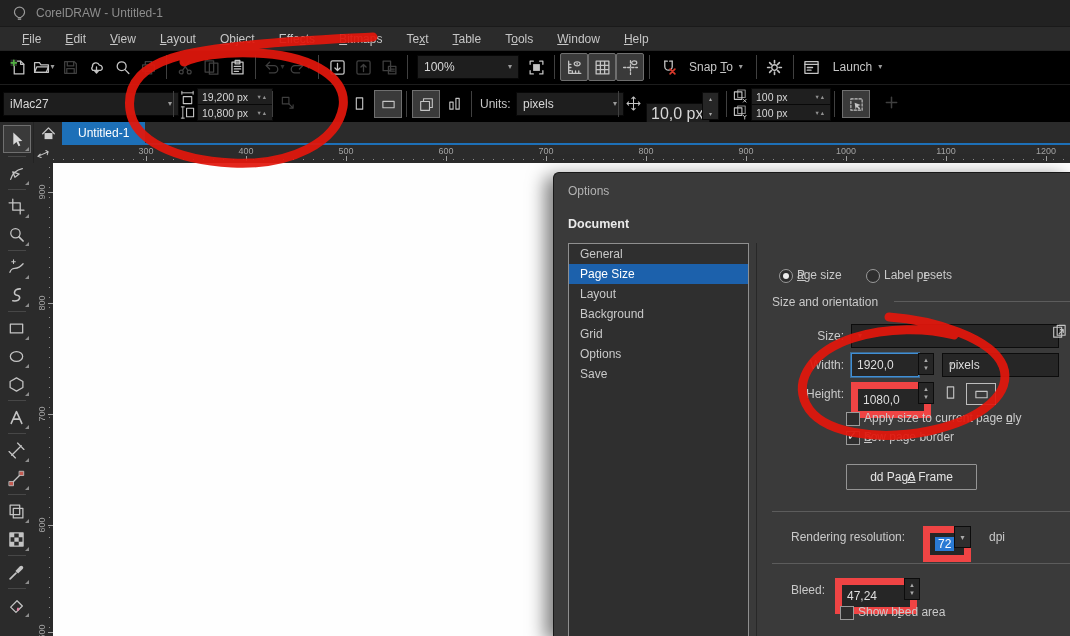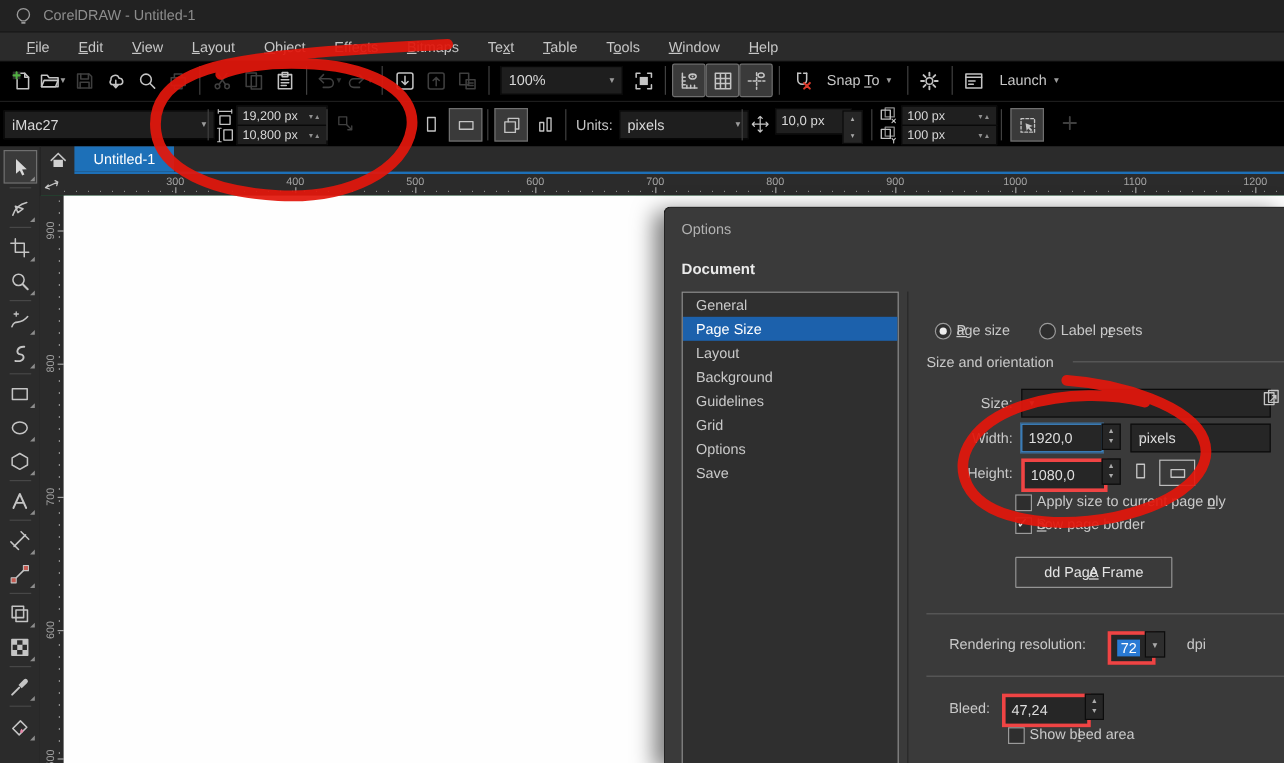--- a/index.html
+++ b/index.html
@@ -69,21 +69,21 @@
   .dialog *{position:absolute}
   .dtitle{left:14px;top:11px;color:#b2b2b2}
   .dheading{left:14px;top:44px;color:#eaeaea;font-weight:bold;font-size:12.5px}
   .navbox{left:14px;top:70px;width:179px;height:394px;background:#2f2f2f;border:1px solid #8f8f8f;overflow:hidden}
   .navitem{position:static;display:block;height:20px;line-height:20px;padding-left:11px;color:#c9c9c9}
   .navitem.sel{background:#1c61ac;color:#fff}
   .panediv{left:202px;top:70px;width:1px;height:394px;background:#282828}
   .dlabel{color:#c9c9c9;white-space:nowrap}
   .rlab{width:70px;text-align:right}
   .dline{height:1px;background:#5c5c5c}
-  .dfield{height:22px;background:#262626;border:3px solid #ef4444;color:#dedede;display:flex;
+  .dfield{height:22px;background:#262626;border:7px solid #ef4444;color:#dedede;display:flex;
           align-items:center;padding:0 5px}
   .dfield.focus{border:1px solid #3f8fd6;box-shadow:0 0 0 1px rgba(63,143,214,.55)}
   .dcombo{height:22px;background:#262626;border:1px solid #0c0c0c;color:#dedede;display:flex;
           align-items:center;justify-content:space-between;padding:0 6px}
   .spinv{width:16px;height:22px;background:#262626;border:1px solid #0c0c0c;display:flex;flex-direction:column;
          align-items:center;justify-content:space-between;font-size:6px;color:#aaa;padding:3px 0;box-sizing:border-box}
   .spinv span{position:static}
   .cb{width:12px;height:12px;border:1px solid #9a9a9a;background:#2e2e2e}
   .cb .mark{position:absolute;left:0px;top:-3px;color:#ececec;font-size:12px}
   .rad{width:12px;height:12px;border:1px solid #9a9a9a;border-radius:50%;background:#2e2e2e}
@@ -337,21 +337,21 @@
     <div class="psep" style="left:471px"></div>
     <span class="plab" style="left:480px;top:12px">Units:</span>
     <div class="combo" style="left:516px;top:7px;width:94px">
       <span>pixels</span>
       <span class="dda">▾</span>
     </div>
     <div class="psep" style="left:618px"></div>
     <span class="ic16" style="left:626px;top:11px"><svg class="svgic" viewBox="0 0 16 16">
           <path d="M8 1 V15 M1 8 H15 M6.2 2.8 L8 1 L9.8 2.8 M6.2 13.2 L8 15 L9.8 13.2 M2.8 6.2 L1 8 L2.8 9.8 M13.2 6.2 L15 8 L13.2 9.8" stroke-width="1.1"></path>
         </svg></span>
-    <div class="pfield" style="left:646px;top:5px;width:54px;height:20px;font-size:11px">
+    <div class="pfield" style="left:646px;top:18px;width:54px;height:20px;font-size:16px">
       <span>10,0 px</span>
     </div>
     <div class="spincolv" style="left:702px;top:7px;height:22px">
         <span>▴</span>
         <span>▾</span>
       </div>
     <div class="psep" style="left:726px"></div>
     <span class="ic16" style="left:733px;top:4px"><svg class="svgic" viewBox="0 0 16 16">
           <rect x="1.5" y="3" width="8" height="8"></rect>
           <rect x="5" y="1" width="8" height="8" opacity="0.7"></rect>
@@ -543,21 +543,20 @@
   <div class="canvas"></div>
 
   <div class="dialog">
     <span class="dtitle">Options</span>
     <span class="dheading">Document</span>
     <div class="navbox" id="dlgnav">
         <div class="navitem">General</div>
         <div class="navitem sel">Page Size</div>
         <div class="navitem">Layout</div>
         <div class="navitem">Background</div>
-        <div class="navitem">Guidelines</div>
         <div class="navitem">Grid</div>
         <div class="navitem">Options</div>
         <div class="navitem">Save</div>
       </div>
     <div class="panediv"></div>
 
     <div class="rad sel" style="left:225px;top:96px"></div>
     <span class="dlabel" style="left:243px;top:95px"><u>P</u>age size</span>
     <div class="rad" style="left:312px;top:96px"></div>
     <span class="dlabel" style="left:330px;top:95px">Label p<u>r</u>esets</span>

